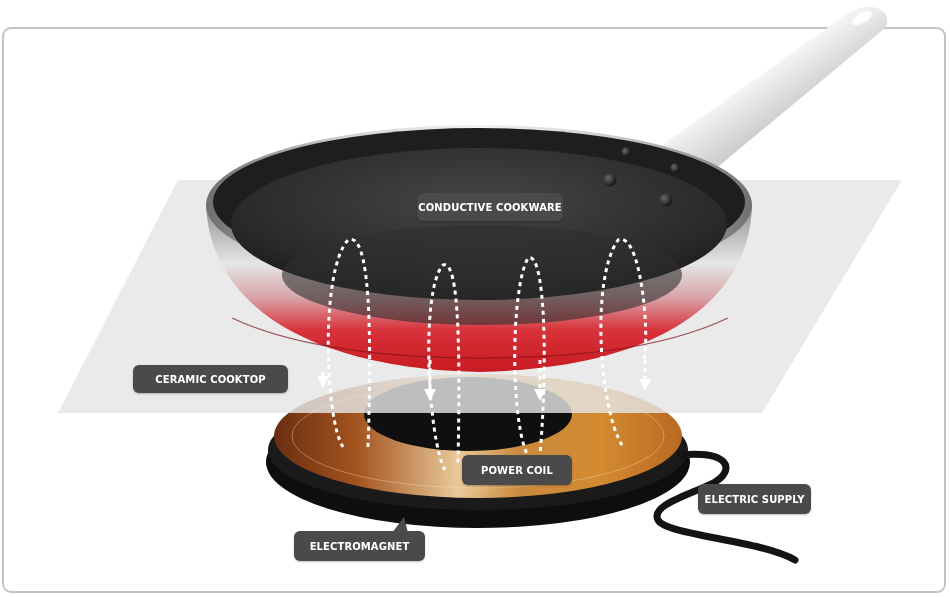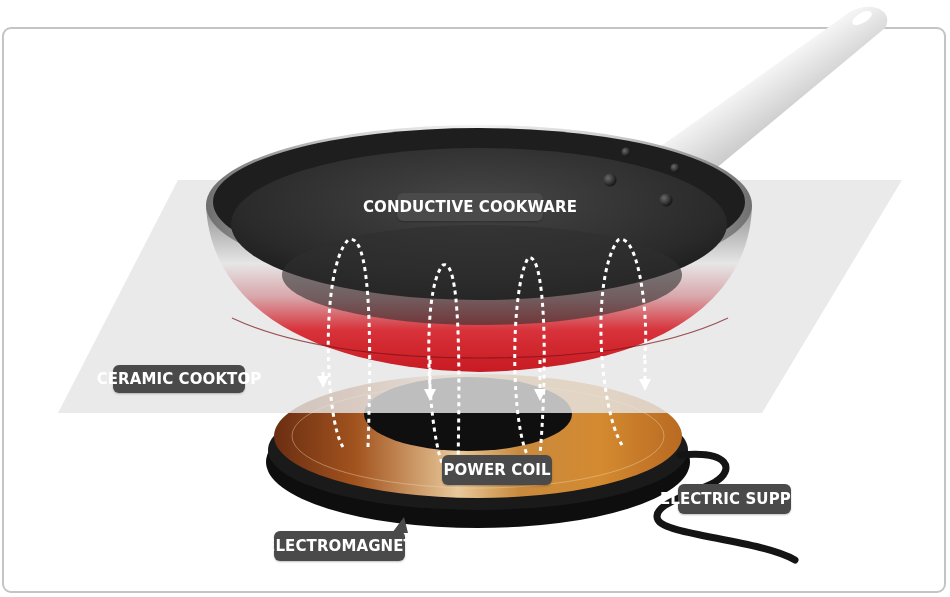--- a/index.html
+++ b/index.html
@@ -4,23 +4,24 @@
 <style>
   html, body { margin: 0; padding: 0; background: #ffffff; }
   body { width: 950px; height: 597px; position: relative; overflow: hidden; font-family: "DejaVu Sans", sans-serif; }
   .frame {
     position: absolute; left: 2px; top: 27px; width: 944px; height: 566px;
     border: 2px solid #c4c4c4; border-radius: 9px; background: #fff; box-sizing: border-box;
   }
   svg.scene { position: absolute; left: 0; top: 0; width: 950px; height: 597px; }
   .label {
     position: absolute; background: #4a4a4a; color: #ffffff; font-weight: bold;
-    font-size: 15px; letter-spacing: 0.1px; border-radius: 6px;
+    font-size: 10px; letter-spacing: 0.1px; border-radius: 6px;
     display: flex; align-items: center; justify-content: center; white-space: nowrap;
     box-shadow: 0 1px 2px rgba(0,0,0,0.25);
+    margin-left: 20px;
   }
 </style>
 </head>
 <body>
 
 <div class="frame"></div>
 
 <svg class="scene" viewBox="0 0 950 597">
   <defs>
     <linearGradient id="handleGrad" x1="0" y1="0" x2="1" y2="1">
@@ -105,19 +106,19 @@
     <path d="M445 470 C 428 440, 420 290, 443 265 C 460 258, 460 360, 458 465"></path>
     <path d="M430 360 L 430 395" marker-end="url(#arrow)"></path>
     <path d="M530 460 C 510 430, 510 290, 528 258 C 545 250, 548 360, 540 455"></path>
     <path d="M540 360 L 540 395" marker-end="url(#arrow)"></path>
     <path d="M622 445 C 600 410, 590 280, 618 240 C 640 230, 650 330, 644 360"></path>
     <path d="M645 360 L 645 385" marker-end="url(#arrow)"></path>
   </g>
 </svg>
 
 <div class="label" style="left:397px; top:193px; width:146px; height:28px;">CONDUCTIVE COOKWARE</div>
-<div class="label" style="left:113px; top:365px; width:132px; height:28px;">CERAMIC COOKTOP</div>
+<div class="label" style="left:113px; top:365px; width:155px; height:28px;">CERAMIC COOKTOP</div>
 <div class="label" style="left:442px; top:455px; width:110px; height:30px;">POWER COIL</div>
 <div class="label" style="left:678px; top:484px; width:113px; height:30px;">ELECTRIC SUPPLY</div>
 <div class="label" style="left:274px; top:531px; width:131px; height:30px;">ELECTROMAGNET</div>
 <svg style="position:absolute; left:390px; top:517px;" width="20" height="18">
   <polygon points="2,16 18,16 14,0" fill="#4a4a4a"></polygon>
 </svg>
 
 </body></html>

